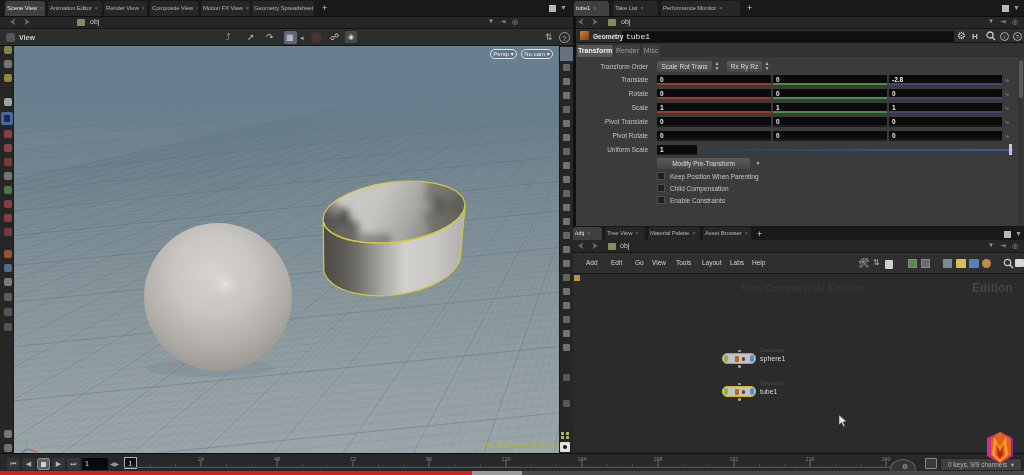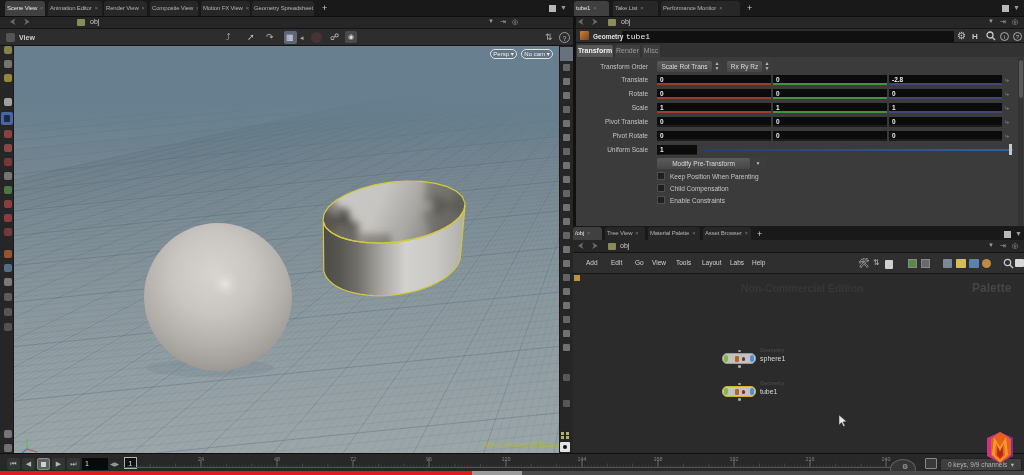--- a/index.html
+++ b/index.html
@@ -745,21 +745,21 @@
 <div class="abs" style="left:969px;top:259px;width:10px;height:9px;background:#5a80b8;border-radius:1px;"></div>
 <div class="abs" style="left:982px;top:259px;width:9px;height:9px;background:#c08a40;border-radius:50%;"></div>
 <svg class="abs" style="left:1003px;top:258px;" width="11" height="11">
       <circle cx="4.5" cy="4.5" r="3.2" fill="none" stroke="#c8c8c8" stroke-width="1.3"></circle>
       <line x1="7" y1="7" x2="10" y2="10" stroke="#c8c8c8" stroke-width="1.4"></line>
     </svg>
 <div class="abs" style="left:1015px;top:259px;width:9px;height:8px;background:#d8d8d8;border-radius:1px;"></div>
 <div class="abs" style="left:573px;top:274px;width:451px;height:179px;background:#2b2b2b;"></div>
 <div class="abs" style="left:574px;top:275px;width:6px;height:6px;background:#c09040;"></div>
 <div class="abs" style="left:741px;top:282px;font-size:10.5px;color:#373737;font-weight:bold;">Non-Commercial Edition</div>
-<div class="abs" style="left:972px;top:281px;font-size:12px;color:#454545;font-weight:bold;">Palette</div>
+<div class="abs" style="left:972px;top:281px;font-size:12px;color:#454545;font-weight:bold;">Edition</div>
 <div class="abs" style="left:722px;top:353px;width:34px;height:11px;background:#c2c2c2;border:1px solid #9a9a9a;border-radius:5px;"></div>
 <div class="abs" style="left:724px;top:355px;width:4px;height:7px;background:#86b83a;border-radius:2px;"></div>
 <div class="abs" style="left:750px;top:355px;width:4px;height:7px;background:#4a90d8;border-radius:2px;"></div>
 <div class="abs" style="left:735px;top:355.5px;width:4px;height:6px;background:#b06828;border-radius:1px;"></div>
 <div class="abs" style="left:741.5px;top:357px;width:3.5px;height:3.5px;background:#7c2c2c;border-radius:50%;"></div>
 <div class="abs" style="left:737.5px;top:349.5px;width:3.5px;height:2.5px;background:#a8a8a8;border-radius:50%;"></div>
 <div class="abs" style="left:737.5px;top:365px;width:3.5px;height:2.5px;background:#a8a8a8;border-radius:50%;"></div>
 <div class="abs" style="left:760px;top:347px;font-size:5.5px;color:#4f4f4f;">Geometry</div>
 <div class="abs" style="left:760px;top:355px;font-size:7px;color:#d8d8d8;">sphere1</div>
 <div class="abs" style="left:722px;top:386px;width:34px;height:11px;background:#c2c2c2;border:1.3px solid #cfb52a;border-radius:5px;"></div>

